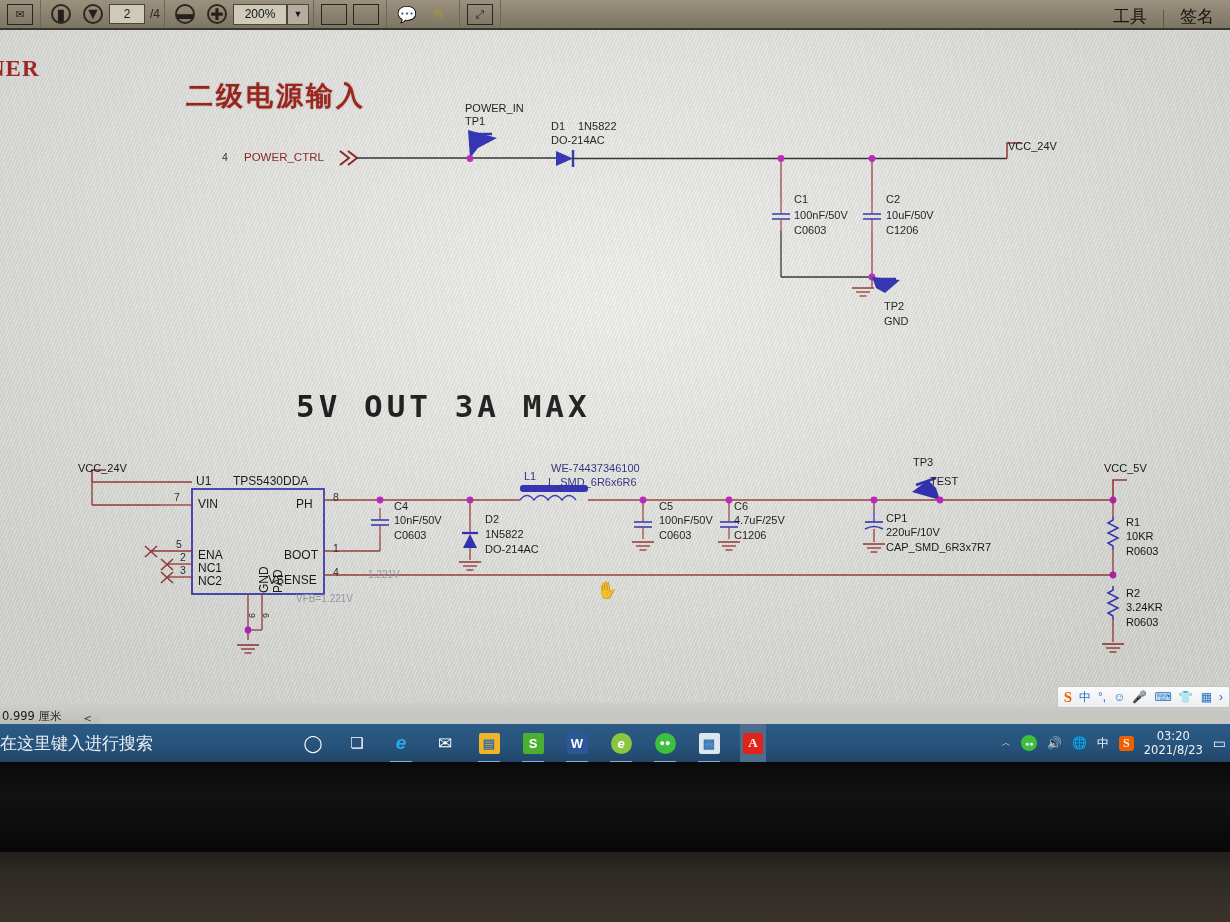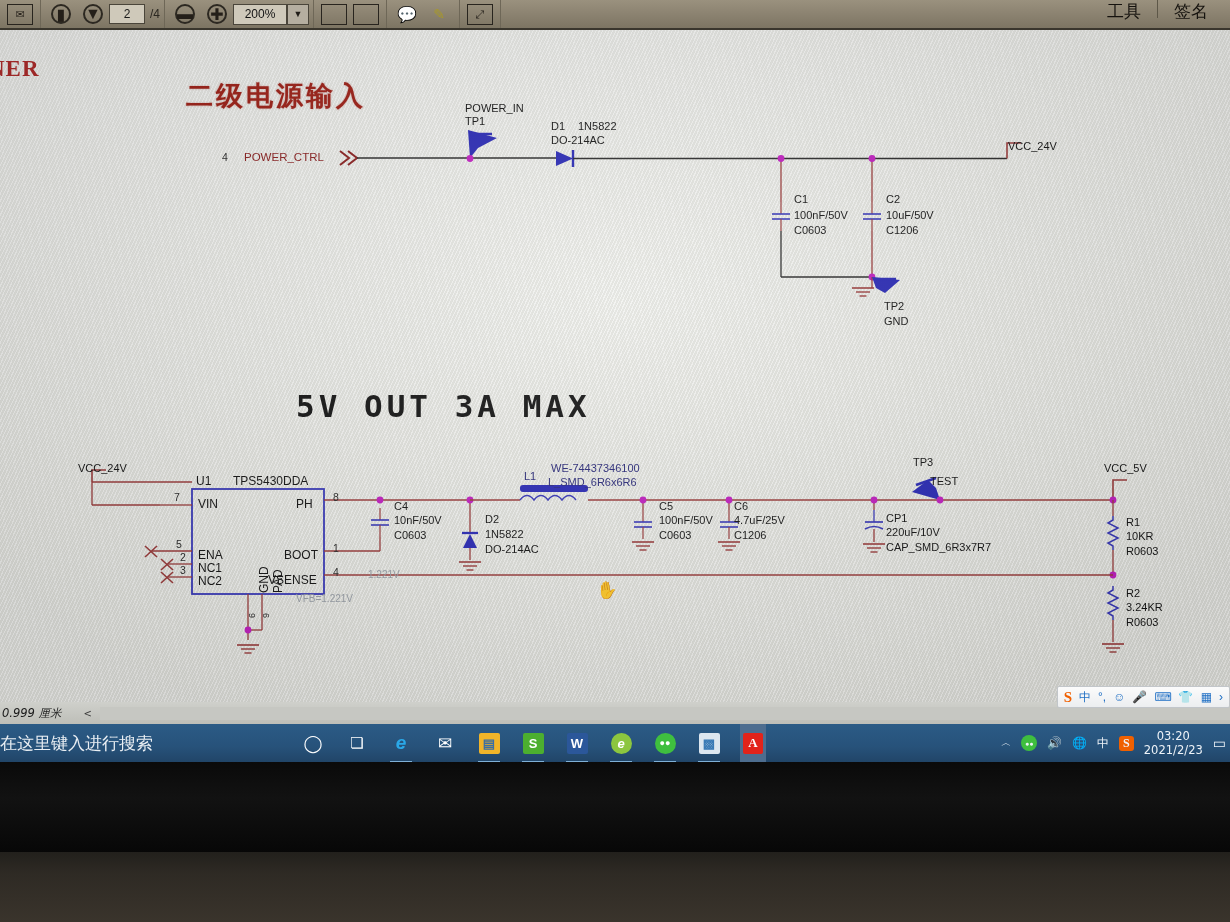--- a/index.html
+++ b/index.html
@@ -25,22 +25,22 @@
   .tb-circ { width: 20px; height: 20px; border-radius: 50%;
              border: 2px solid #2c2821; display:flex; align-items:center; justify-content:center; }
   .tb-field { width: 36px; height: 20px; background: #cfc9ba; border: 1px solid #4a453a;
               font-size: 12px; color: #1a1a1a; text-align: center; line-height: 18px; }
   .tb-pages { font-size: 12px; color: #2b2720; margin-left: 5px; }
   .tb-zoom { width: 54px; height: 21px; background: #cfc9ba; border: 1px solid #4a453a;
              font-size: 12px; color: #121212; text-align: center; line-height: 19px; }
   .tb-caret { width: 22px; height: 21px; background: #b5aea0; border: 1px solid #4a453a;
               display:flex; align-items:center; justify-content:center; font-size:9px; color:#201c17; }
   .tb-icon-box { width: 26px; height: 21px; border: 1.5px solid #28241e; }
-  .tb-right { margin-left: auto; display: flex; align-items: flex-start; height: 100%;
-              padding-right: 6px; color: #15120e; font-size: 17px; }
+  .tb-right { margin-left: auto; display: flex; align-items: flex-end; height: 100%;
+              color: #15120e; font-size: 17px; }
   .tb-right span { padding: 0 16px; }
   .tb-sep { width: 1px; height: 18px; background: #5d5748; }
   .watermark { position: absolute; left: -12px; top: 26px; font-family: "Liberation Serif", serif;
                font-weight: bold; font-size: 23px; color: #a81a1a; letter-spacing: 1px; opacity: .92; }
 
   
   .page {
     position: absolute; left: 0; top: 30px; width: 1230px; height: 672px;
     background:
       repeating-linear-gradient(115deg, rgba(255,255,255,.55) 0 1px, rgba(225,226,222,.18) 1px 3px),
@@ -66,22 +66,22 @@
   .lbl.faded { color:#9aa0a8; }
   .lbl.vert { transform: rotate(-90deg); transform-origin: left top; }
 
   
   .hand-cursor { position:absolute; left:597px; top:550px; font-size:17px; color:#59595c;
                  transform: rotate(-6deg); }
 
   
   .statusbar { position:absolute; left:0; top:702px; width:1230px; height:22px;
                background: linear-gradient(180deg,#cfd0cb,#bdbeb8);
-               display:flex; align-items:center; font-size:11.5px; color:#1b1b1b;
-               font-family:"DejaVu Sans", sans-serif;font-style:italic; }
+               display:flex; align-items:flex-end; font-size:11.5px; color:#1b1b1b;
+               font-family:"DejaVu Sans", sans-serif; }
   .statusbar .unit { padding-left: 2px; }
   .statusbar .chev { padding-left: 22px; font-size: 10px; color:#3a3a3a; }
   .statusbar .blankbar { margin-left:8px; flex:1; height:13px; background:#c6c7c2; }
 
   
   .ime { position:absolute; right:0; top:686px; height:22px; display:flex; align-items:center;
          gap:7px; padding:0 6px; background:linear-gradient(180deg,#fbfbfb,#eceef0);
          border:1px solid #c2c6ca; border-radius:2px; }
   .ime .s-logo { font-family:"Liberation Serif", serif; font-weight:bold; font-size:15px;
                  color:#f06000; }
@@ -490,21 +490,21 @@
 
   <div class="tray">
     <span style="font-size:10px;">︿</span>
     <span style="background:#3fbf3f;border-radius:50%;width:16px;height:16px;display:inline-flex;align-items:center;justify-content:center;font-size:7px;">●●</span>
     <span>🔊</span>
     <span>🌐</span>
     <span>中</span>
     <span style="background:#f06000;border-radius:3px;padding:0 4px;font-family:'Liberation Serif',serif;font-weight:bold;">S</span>
     <div class="clock">
       <div>03:20</div>
-      <div>2021/2/23</div>
+      <div>2021/8/23</div>
     </div>
     <span style="font-size:14px;">▭</span>
   </div>
 
   <div class="bezel">
     
   </div>
   <div class="desk">
     
     

